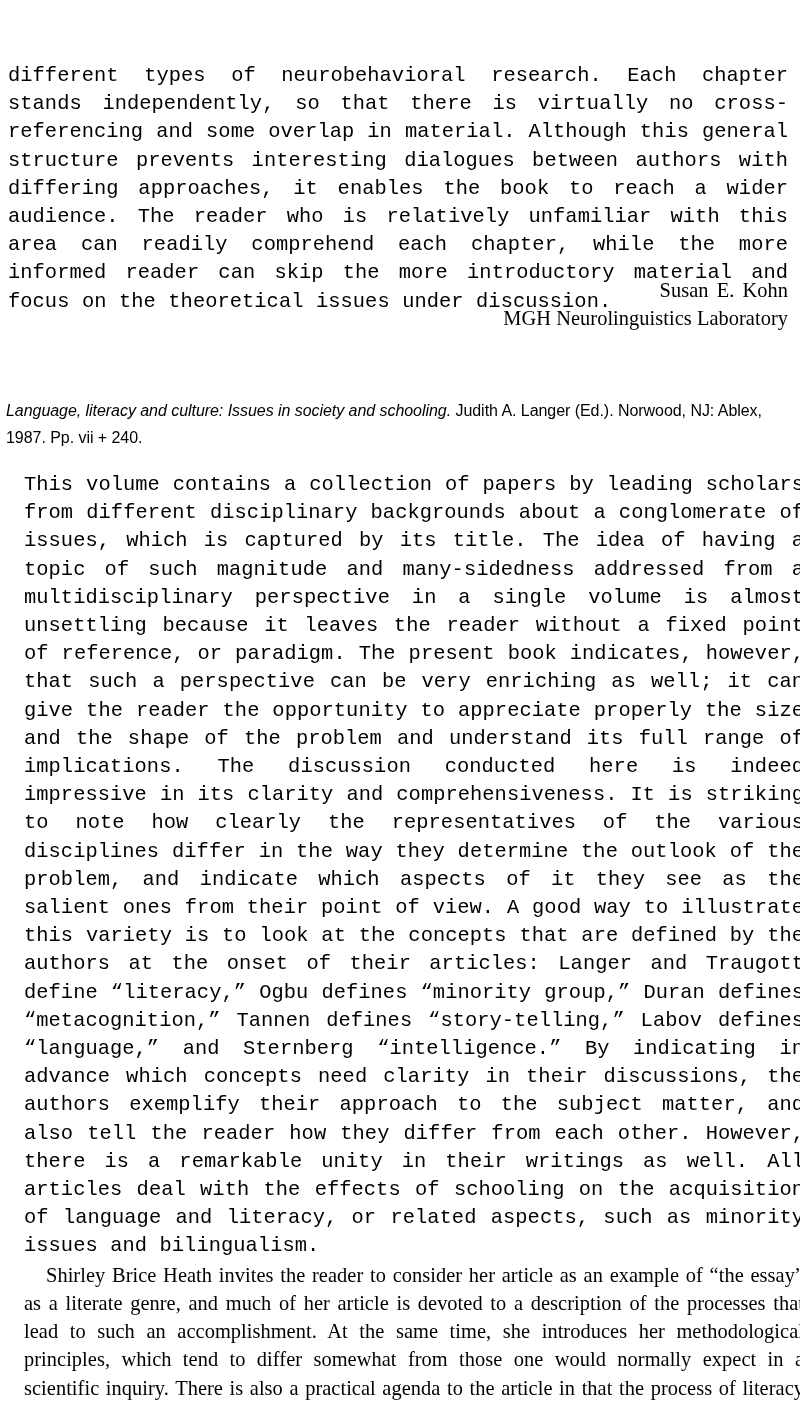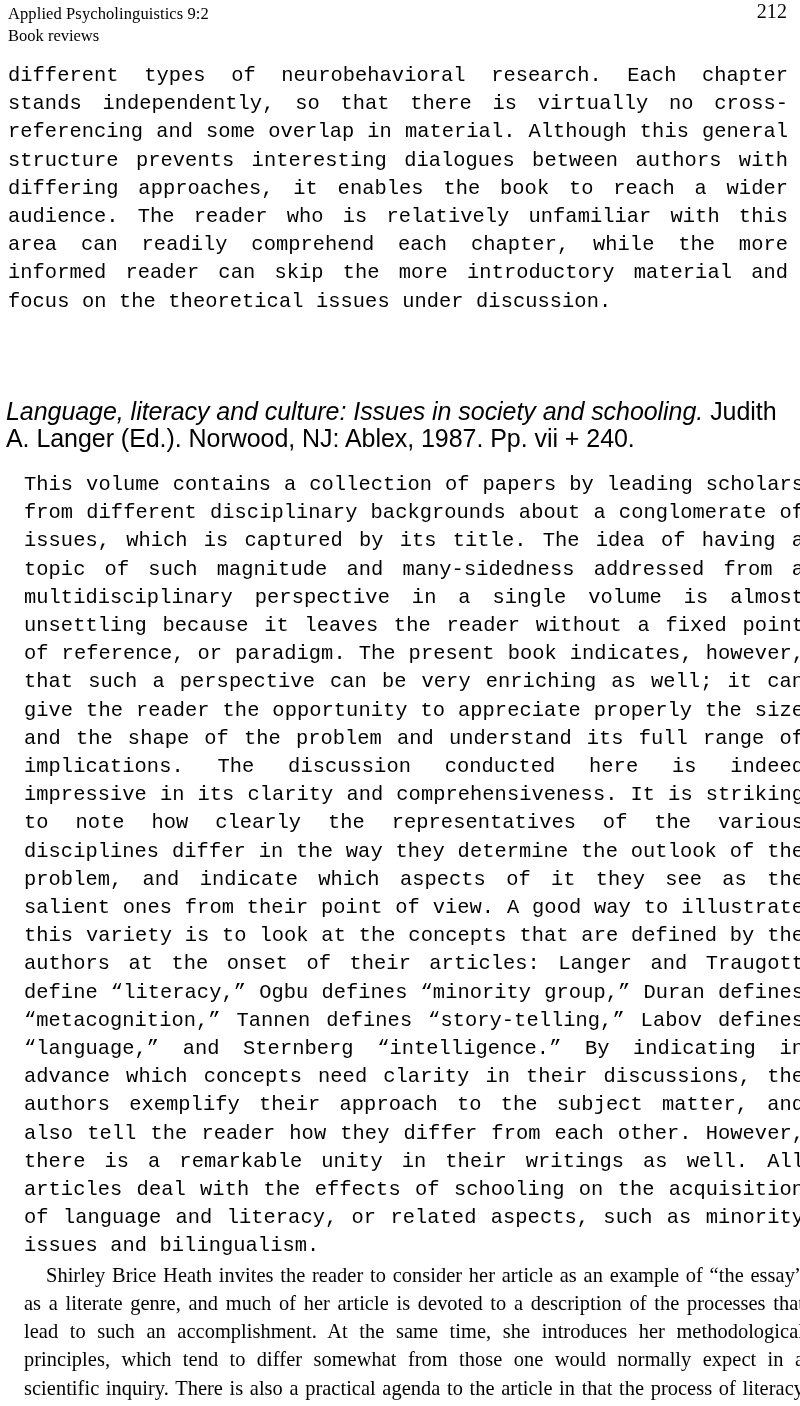--- a/index.html
+++ b/index.html
@@ -102,53 +102,50 @@
     word-spacing: 3px;
   }
 
   
   .citation {
     position: absolute;
     left: 6px;
     top: 398px;
     width: 784px;
     font-family: "Liberation Sans", "DejaVu Sans", sans-serif;
-    font-size: 25px;
+    font-size: 16px;
     line-height: 26.5px;
     text-align: left;
     letter-spacing: -0.05px;
   }
   .citation .title {
     font-style: italic;
   }
   .citation .rest {
     font-style: normal;
   }
 
   
   #para-1  { top: 62px; }
   #para-2  { top: 471px; margin-left: 16px; }
 </style>
 </head>
 <body>
 
 <div class="page">
 
-  <div class="running-head">
-    <div class="rh-row">
-      <span class="rh-journal">Applied Psycholinguistics 9:2</span>
-      <span class="rh-pageno">212</span>
-    </div>
-    <span class="rh-section">Book reviews</span>
-  </div>
 
   <div class="textblock" id="para-1">
     <p class="body lastline-left">different types of neurobehavioral research. Each chapter stands independently, so that there is virtually no cross-referencing and some overlap in material. Although this general structure prevents interesting dialogues between authors with differing approaches, it enables the book to reach a wider audience. The reader who is relatively unfamiliar with this area can readily comprehend each chapter, while the more informed reader can skip the more introductory material and focus on the theoretical issues under discussion.</p>
   </div>
 
+  <div class="signature">
+    <span class="sig-line name">Susan E. Kohn</span>
+    <span class="sig-line">MGH Neurolinguistics Laboratory</span>
+  </div>
 
   <div class="citation">
     <span class="title">Language, literacy and culture: Issues in society and schooling.</span><span class="rest"> Judith A. Langer (Ed.). Norwood, NJ: Ablex, 1987. Pp. vii + 240.</span>
   </div>
 
   <div class="textblock" id="para-2">
     <p class="body lastline-left">This volume contains a collection of papers by leading scholars from different disciplinary backgrounds about a conglomerate of issues, which is captured by its title. The idea of having a topic of such magnitude and many-sidedness addressed from a multidisciplinary perspective in a single volume is almost unsettling because it leaves the reader without a fixed point of reference, or paradigm. The present book indicates, however, that such a perspective can be very enriching as well; it can give the reader the opportunity to appreciate properly the size and the shape of the problem and understand its full range of implications. The discussion conducted here is indeed impressive in its clarity and comprehensiveness. It is striking to note how clearly the representatives of the various disciplines differ in the way they determine the outlook of the problem, and indicate which aspects of it they see as the salient ones from their point of view. A good way to illustrate this variety is to look at the concepts that are defined by the authors at the onset of their articles: Langer and Traugott define “literacy,” Ogbu defines “minority group,” Duran defines “metacognition,” Tannen defines “story-telling,” Labov defines “language,” and Sternberg “intelligence.” By indicating in advance which concepts need clarity in their discussions, the authors exemplify their approach to the subject matter, and also tell the reader how they differ from each other. However, there is a remarkable unity in their writings as well. All articles deal with the effects of schooling on the acquisition of language and literacy, or related aspects, such as minority issues and bilingualism.</p>
     <p class="body indent">Shirley Brice Heath invites the reader to consider her article as an example of “the essay” as a literate genre, and much of her article is devoted to a description of the processes that lead to such an accomplishment. At the same time, she introduces her methodological principles, which tend to differ somewhat from those one would normally expect in a scientific inquiry. There is also a practical agenda to the article in that the process of literacy instruction (e.g., writing compositions) is described in terms of what it ideally looks like. There is a striking similarity in those descriptions between the learning process that students go through in the classroom in order to acquire literacy skills, and the activities in which the ethnographic researcher is engaged to uncover those processes: students “collect data as ethnographers of communication” (p. 94),</p>
   </div>
 

